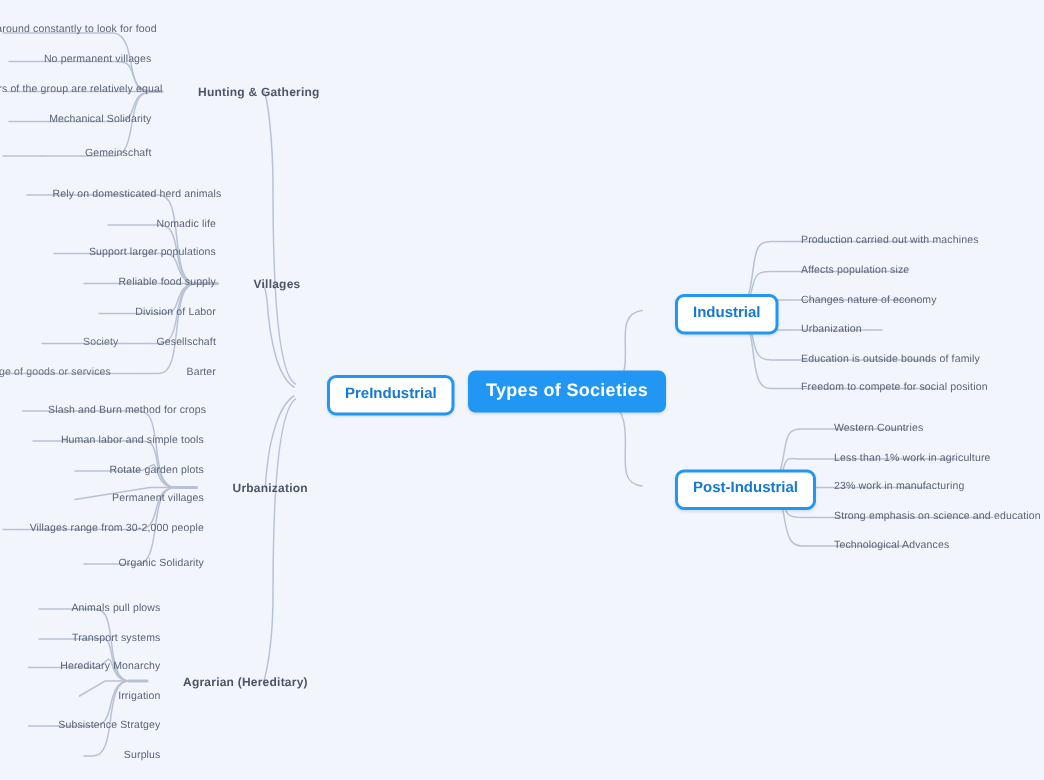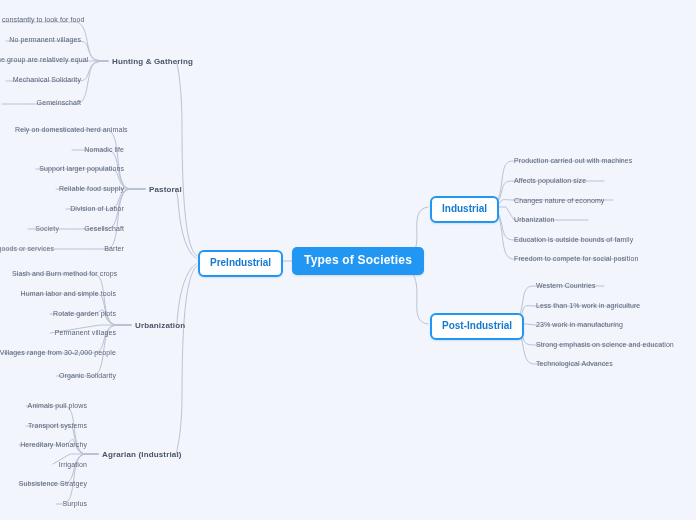--- a/index.html
+++ b/index.html
@@ -26,20 +26,21 @@
     width: 696px;
     height: 520px;
     pointer-events: none;
   }
 
   
   .node {
     position: absolute;
     box-sizing: border-box;
     white-space: nowrap;
+    margin-left: 20px;
   }
 
   .node-root {
     background: #2196f3;
     color: #ffffff;
     border-radius: 5px;
     font-size: 12px;
     font-weight: bold;
     letter-spacing: .2px;
     padding: 7px 12px 8px 12px;
@@ -170,27 +171,27 @@
     <span>Post-Industrial</span>
   </div>
   <div class="node node-main" id="main-1" style="left: 430px; top: 196px; min-width: 57px;">
     <span>Industrial</span>
   </div>
 
   <div class="node node-branch" id="branch-0" style="left: 108px; top: 55px; min-width: 70px;">
     <span>Hunting &amp; Gathering</span>
   </div>
   <div class="node node-branch" id="branch-1" style="left: 145px; top: 183px; min-width: 30px;">
-    <span>Pastoral</span>
+    <span>Villages</span>
   </div>
   <div class="node node-branch" id="branch-2" style="left: 131px; top: 319px; min-width: 46px;">
     <span>Urbanization</span>
   </div>
   <div class="node node-branch" id="branch-3" style="left: 98px; top: 448px; min-width: 78px;">
-    <span>Agrarian (Industrial)</span>
+    <span>Agrarian (Hereditary)</span>
   </div>
 
   <div id="leaf-layer">
       <div class="node node-leaf align-right" style="left: -45px; top: 13px; width: 128px;"><span>Move around constantly to look for food</span></div>
       <div class="node node-leaf align-right" style="left: -8px; top: 33px; width: 92px;"><span>No permanent villages</span></div>
       <div class="node node-leaf align-right" style="left: -48px; top: 53px; width: 132px;"><span>Members of the group are relatively equal</span></div>
       <div class="node node-leaf align-right" style="left: -9px; top: 73px; width: 93px;"><span>Mechanical Solidarity</span></div>
       <div class="node node-leaf align-right" style="left: 21px; top: 96px; width: 63px;"><span>Gemeinschaft</span></div>
       <div class="node node-leaf align-right" style="left: 12px; top: 123px; width: 115px;"><span>Rely on domesticated herd animals</span></div>
       <div class="node node-leaf align-right" style="left: 67px; top: 143px; width: 60px;"><span>Nomadic life</span></div>

